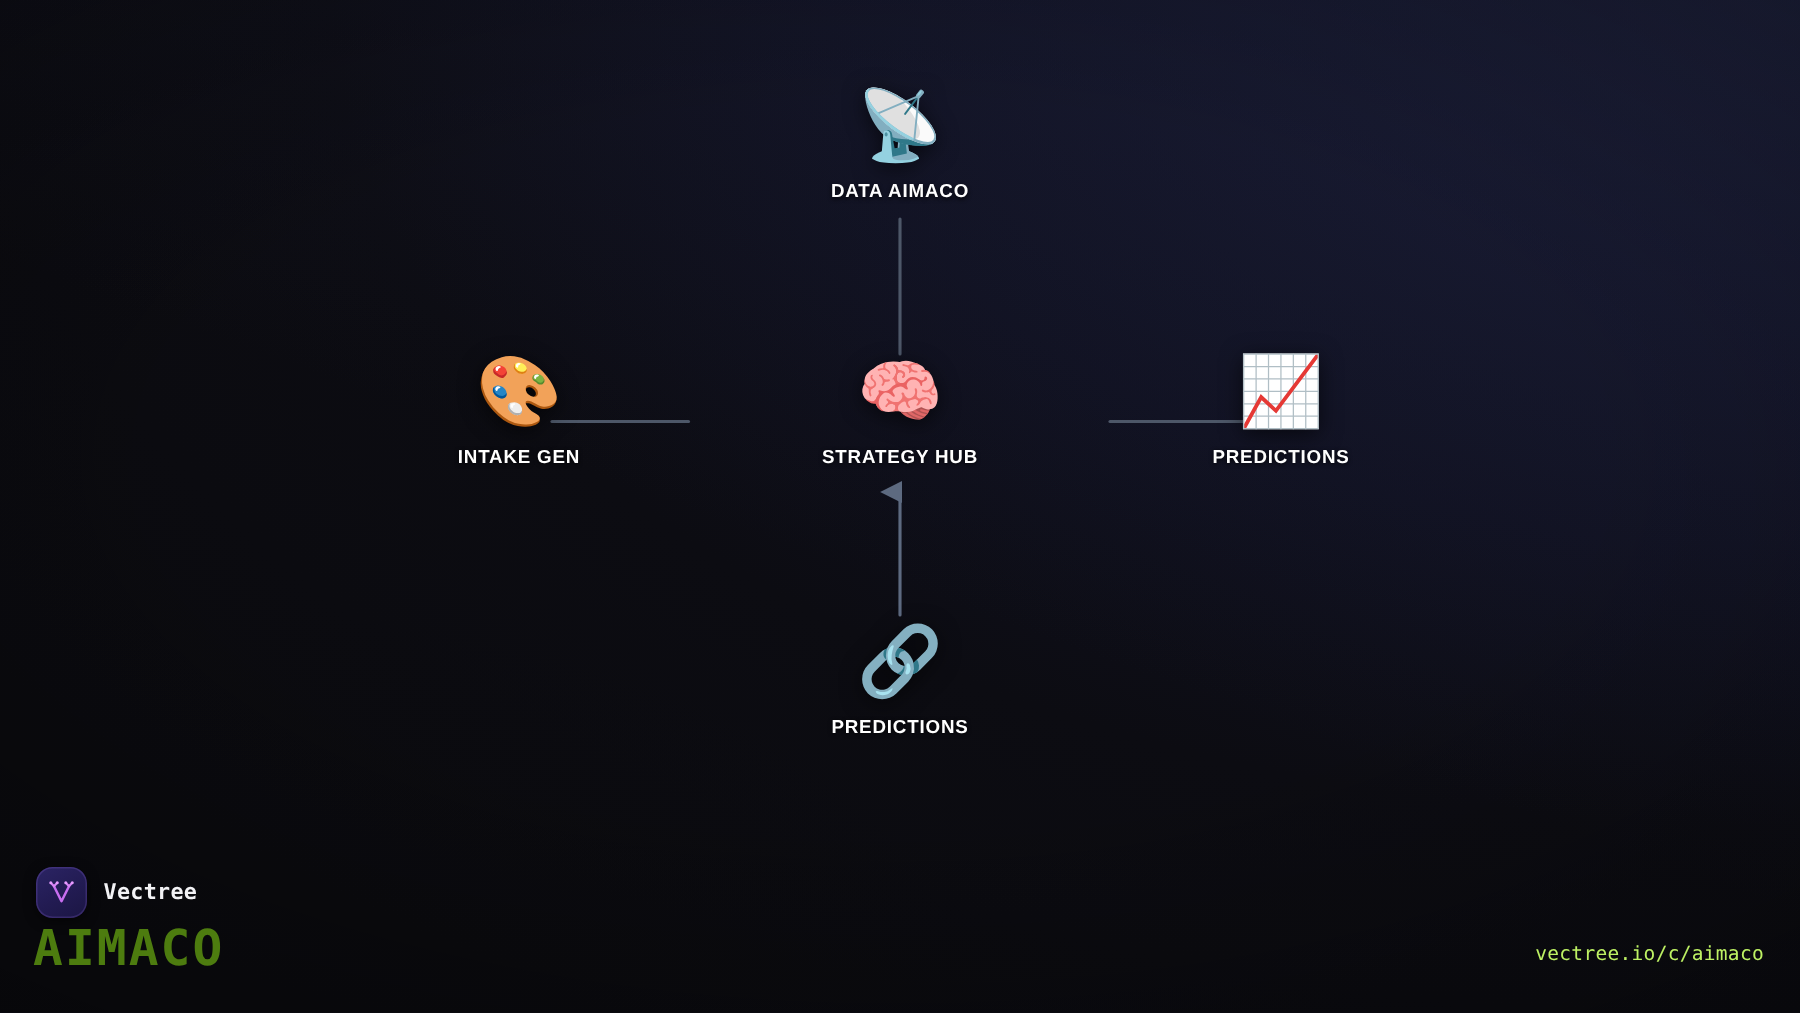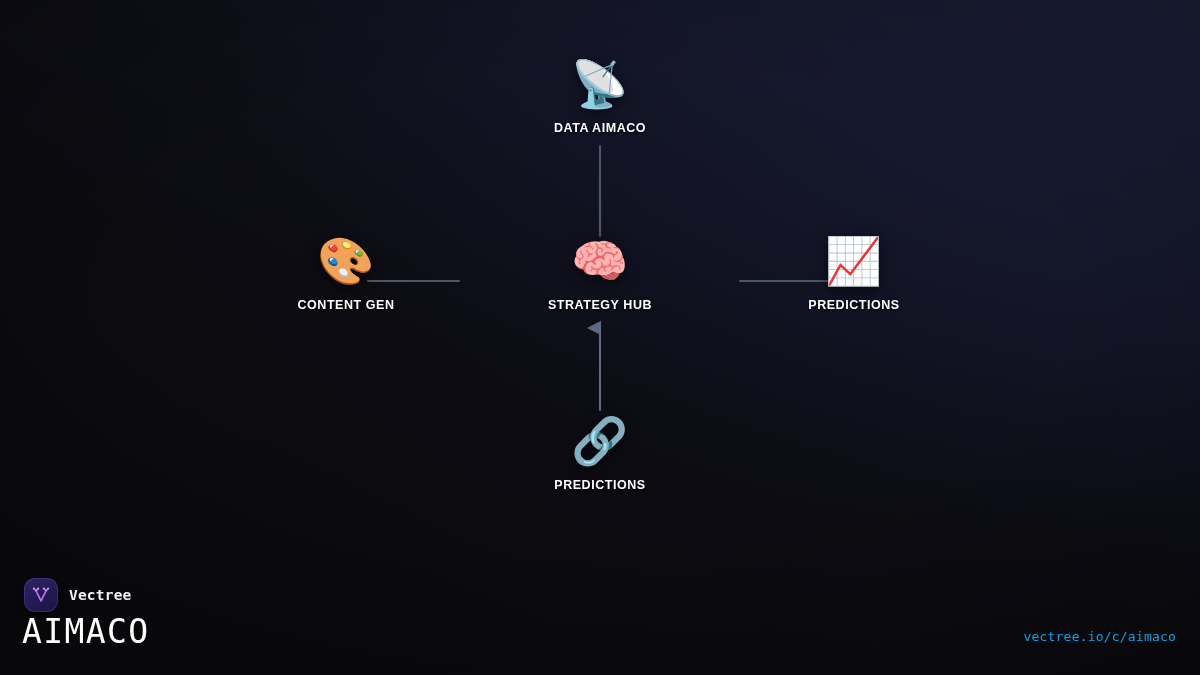--- a/index.html
+++ b/index.html
@@ -64,27 +64,27 @@
     box-shadow:0 2px 8px rgba(0,0,0,.55), inset 0 0 0 1px rgba(150,110,230,.22);
     display:flex; align-items:center; justify-content:center;
   }
   #brand-name {
     font-family:"DejaVu Sans Mono", monospace;
     font-size:14.5px; font-weight:bold; color:#f2f2f5; letter-spacing:.2px;
   }
   #deck-title {
     position:absolute; left:22px; top:52px;
     font-family:"DejaVu Sans Mono", monospace;
-    font-size:33px; font-weight:normal; color:#ffffff;
+    font-size:33px; font-weight:bold; color:#4d7c0f;
     letter-spacing:1.4px;
   }
   #footer-url {
     position:absolute; right:24px; bottom:31px;
     font-family:"DejaVu Sans Mono", monospace;
-    font-size:13px; color:#0ea5e9; letter-spacing:.2px;
+    font-size:13px; color:#bef264; letter-spacing:.2px;
   }
 </style>
 </head>
 <body>
 
 <div id="bg-base"></div>
 <div id="bg-tint"></div>
 <div id="bg-vignette"></div>
 
 <div id="graph">
@@ -105,21 +105,21 @@
     <line x1="600" y1="410" x2="600" y2="328" stroke="#5d6a80" stroke-width="2.1" stroke-linecap="round" marker-end="url(#arrow-up)"></line>
   </svg>
 
   <div class="node" style="left:600px; top:95px;">
     <div class="node-emoji">📡</div>
     <div class="node-label">DATA AIMACO</div>
   </div>
 
   <div class="node" style="left:346px; top:272px;">
     <div class="node-emoji">🎨</div>
-    <div class="node-label">CONTENT GEN</div>
+    <div class="node-label">INTAKE GEN</div>
   </div>
 
   <div class="node" style="left:600px; top:272px;">
     <div class="node-emoji">🧠</div>
     <div class="node-label">STRATEGY HUB</div>
   </div>
 
   <div class="node" style="left:854px; top:272px;">
     <div class="node-emoji">📈</div>
     <div class="node-label">PREDICTIONS</div>

